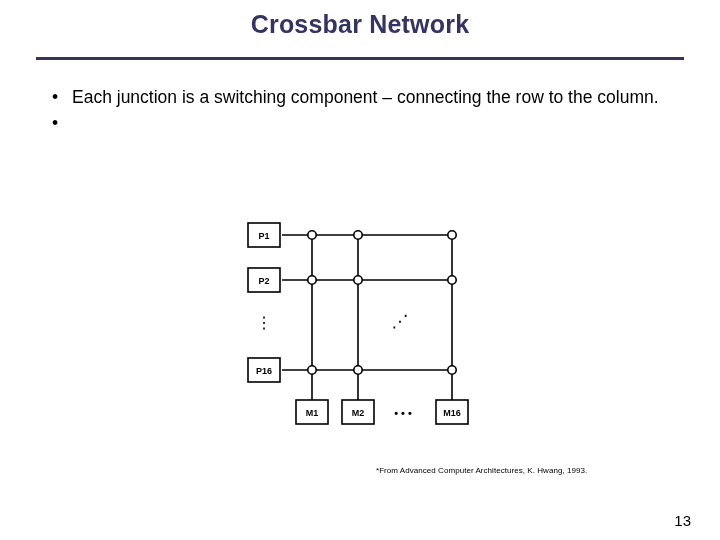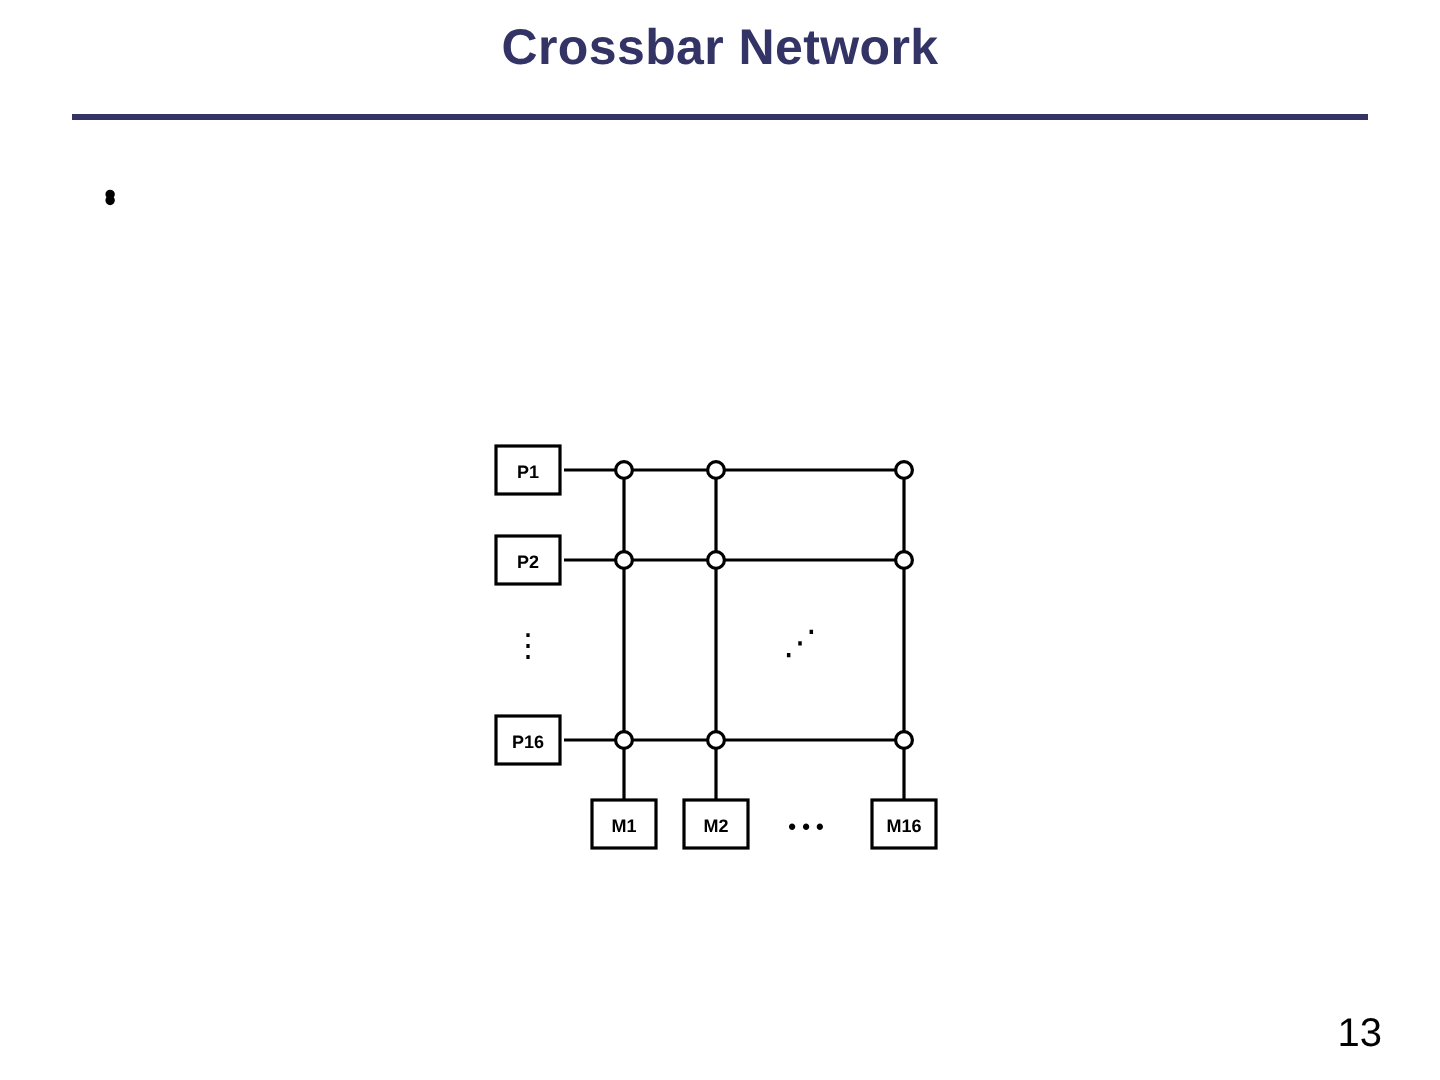--- a/index.html
+++ b/index.html
@@ -85,36 +85,37 @@
     top: 466px;
     font-size: 8px;
     color: #000000;
     letter-spacing: 0.05px;
   }
 
   .page-number {
     position: absolute;
     right: 29px;
     bottom: 11px;
-    font-size: 20px;
+    font-size: 15px;
     color: #000000;
     margin-left: 14px;
   }
 </style>
 </head>
 <body>
 
 <div class="slide">
 
   <div class="slide-title">Crossbar Network</div>
   <div class="title-rule"></div>
 
   <div class="bullets">
     <div class="bullet">
       <span class="dot">•</span>
+      <span>Each junction is a switching component – connecting the row to the column.</span>
     </div>
     <div class="bullet">
       <span class="dot">•</span>
     </div>
   </div>
 
   <div class="figure">
     <svg width="235" height="220" viewBox="0 0 235 220" xmlns="http://www.w3.org/2000/svg">
 
       <line x1="42" y1="20" x2="212" y2="20" stroke="#000000" stroke-width="1.6"></line>
@@ -150,15 +151,16 @@
       <text x="72" y="201" text-anchor="middle" font-family="Liberation Sans, sans-serif" font-size="9" font-weight="bold">M1</text>
       <text x="118" y="201" text-anchor="middle" font-family="Liberation Sans, sans-serif" font-size="9" font-weight="bold">M2</text>
       <text x="212" y="201" text-anchor="middle" font-family="Liberation Sans, sans-serif" font-size="9" font-weight="bold">M16</text>
 
       <text x="24" y="113" text-anchor="middle" font-family="Liberation Sans, sans-serif" font-size="16">⋮</text>
       <text x="160" y="112" text-anchor="middle" font-family="Liberation Sans, sans-serif" font-size="17">⋰</text>
       <text x="163" y="202" text-anchor="middle" font-family="Liberation Sans, sans-serif" font-size="11" font-weight="bold">• • •</text>
     </svg>
   </div>
 
+  <div class="footnote">*From Advanced Computer Architectures, K. Hwang, 1993.</div>
   <div class="page-number">13</div>
 
 </div>
 
 </body></html>

